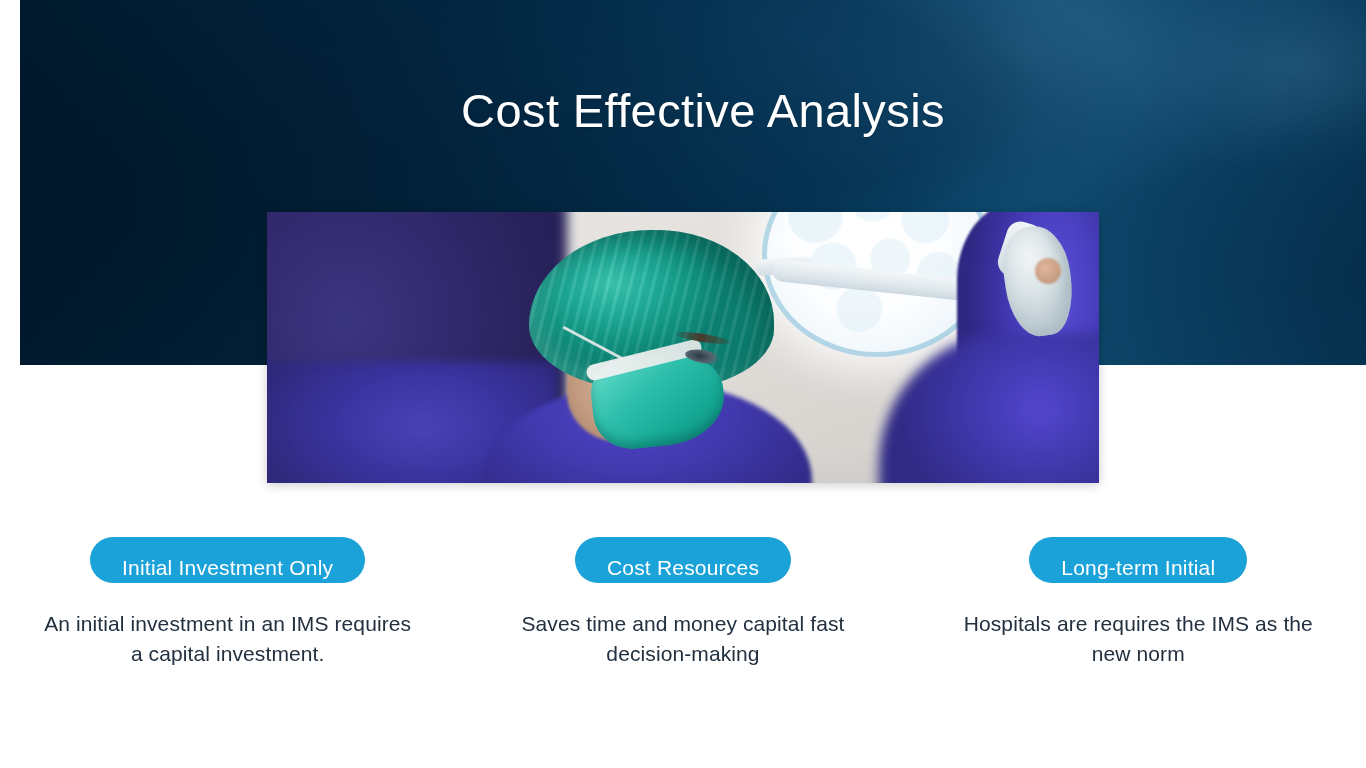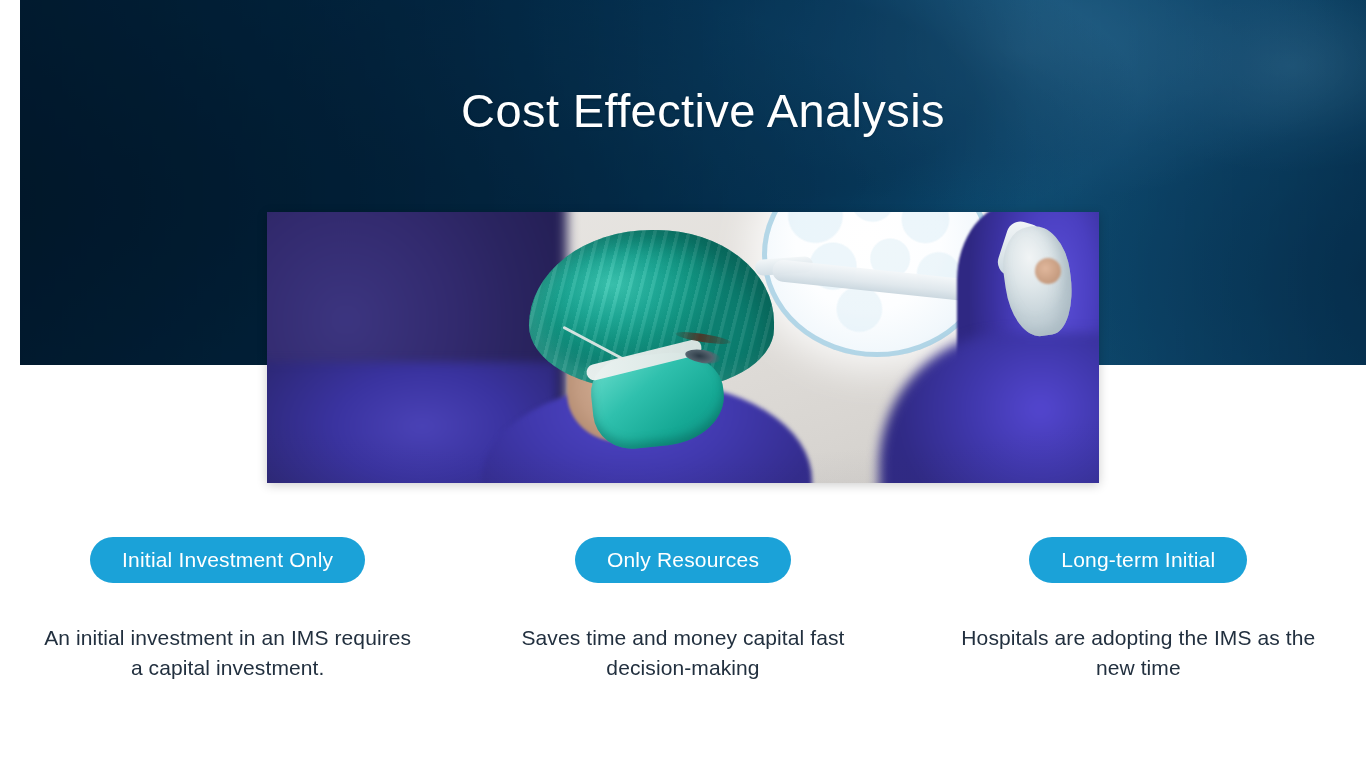--- a/index.html
+++ b/index.html
@@ -300,31 +300,31 @@
   }
 
   .pill {
     display:inline-block;
     background:#1ba2d8;
     color:#ffffff;
     font-size:21px;
     font-weight:400;
     line-height:46px;
     height:46px;
-    padding:0 32px;
+    padding:8px 32px;
     border-radius:23px;
     white-space:nowrap;
     letter-spacing:0.2px;
     border:none;
     cursor:pointer;
     font-family:"Liberation Sans", sans-serif;
   }
 
   .col-text {
-    margin-top:40px;
+    margin-top:26px;
     width:380px;
     text-align:center;
     color:#22303f;
     font-size:21px;
     line-height:30px;
     letter-spacing:0.1px;
   }
 </style>
 </head>
 <body>
@@ -366,24 +366,24 @@
   </div>
 
   <div class="columns">
 
     <div class="col">
       <button class="pill">Initial Investment Only</button>
       <p class="col-text">An initial investment in an IMS requires a capital investment.</p>
     </div>
 
     <div class="col">
-      <button class="pill">Only Resources</button>
+      <button class="pill">Cost Resources</button>
       <p class="col-text">Saves time and money capital fast decision-making</p>
     </div>
 
     <div class="col">
       <button class="pill">Long-term Initial</button>
-      <p class="col-text">Hospitals are adopting the IMS as the new time</p>
+      <p class="col-text">Hospitals are requires the IMS as the new norm</p>
     </div>
 
   </div>
 
 </div>
 
 </body></html>

